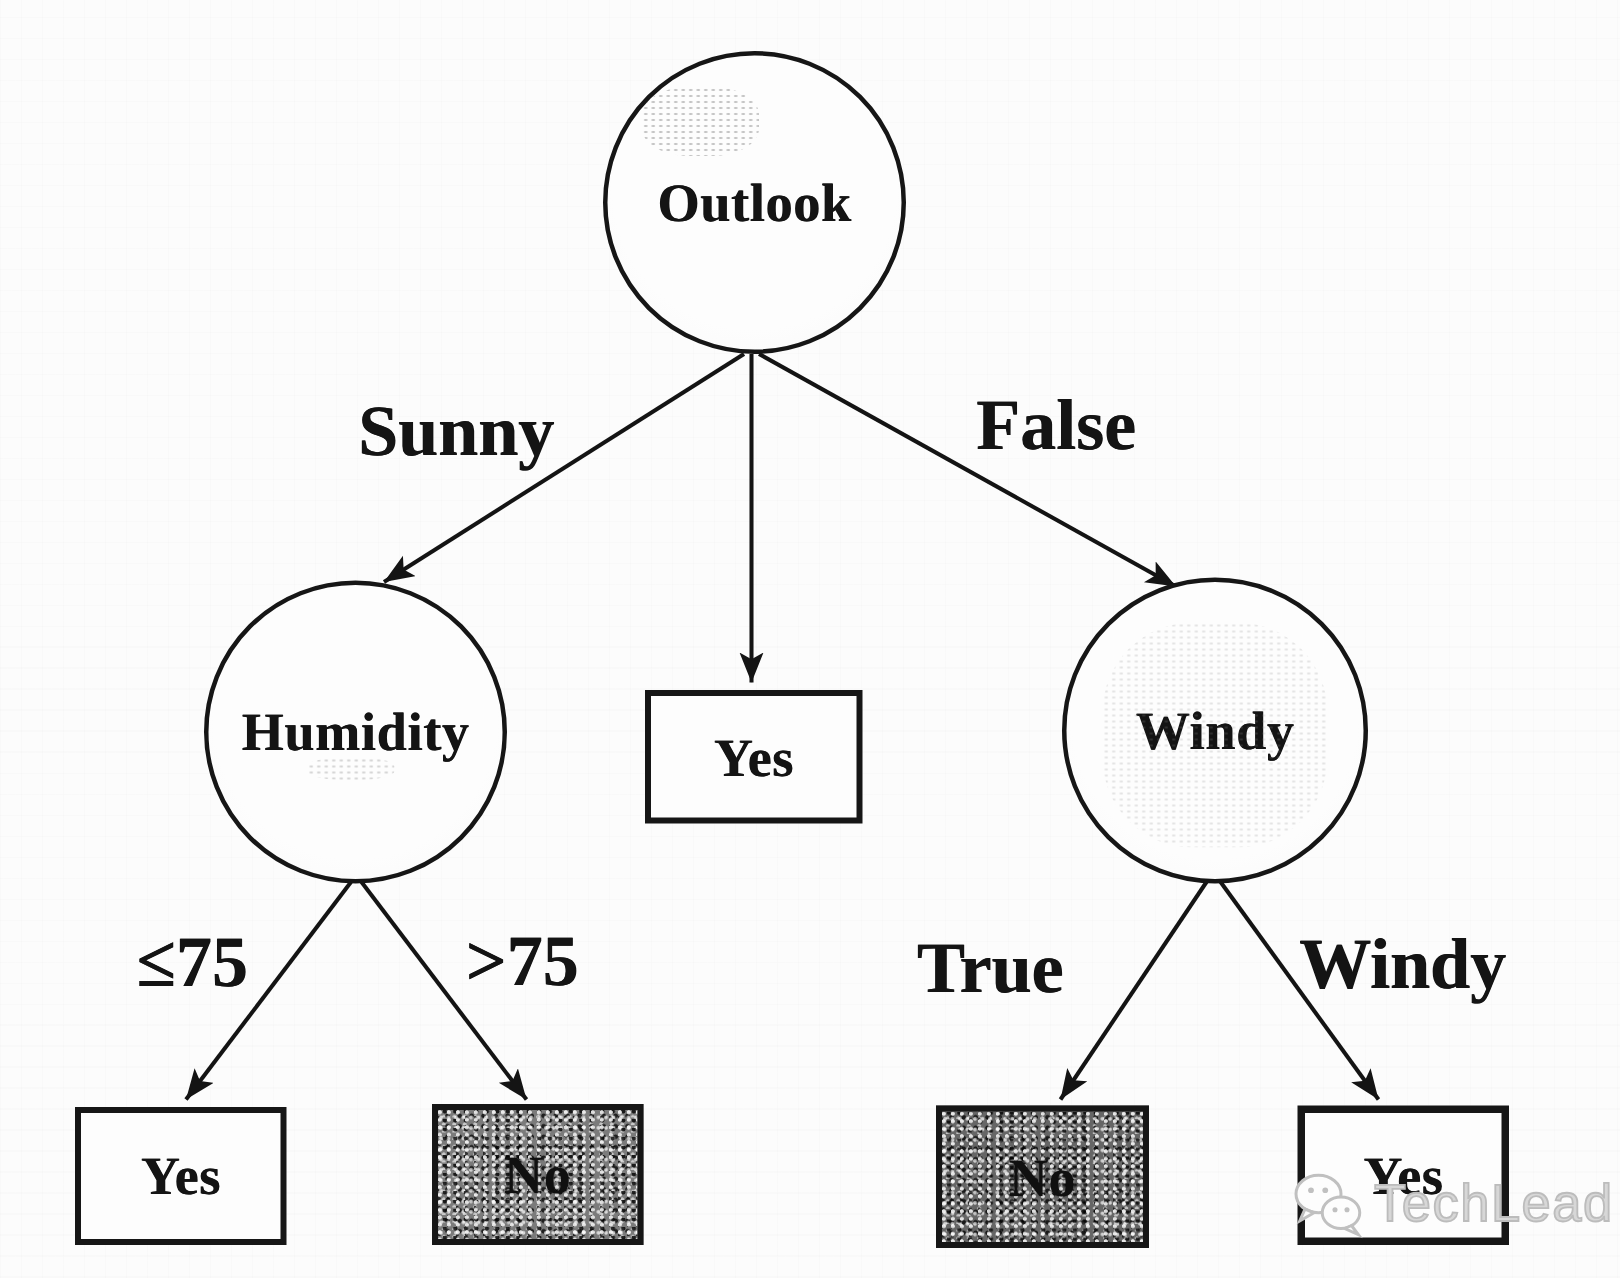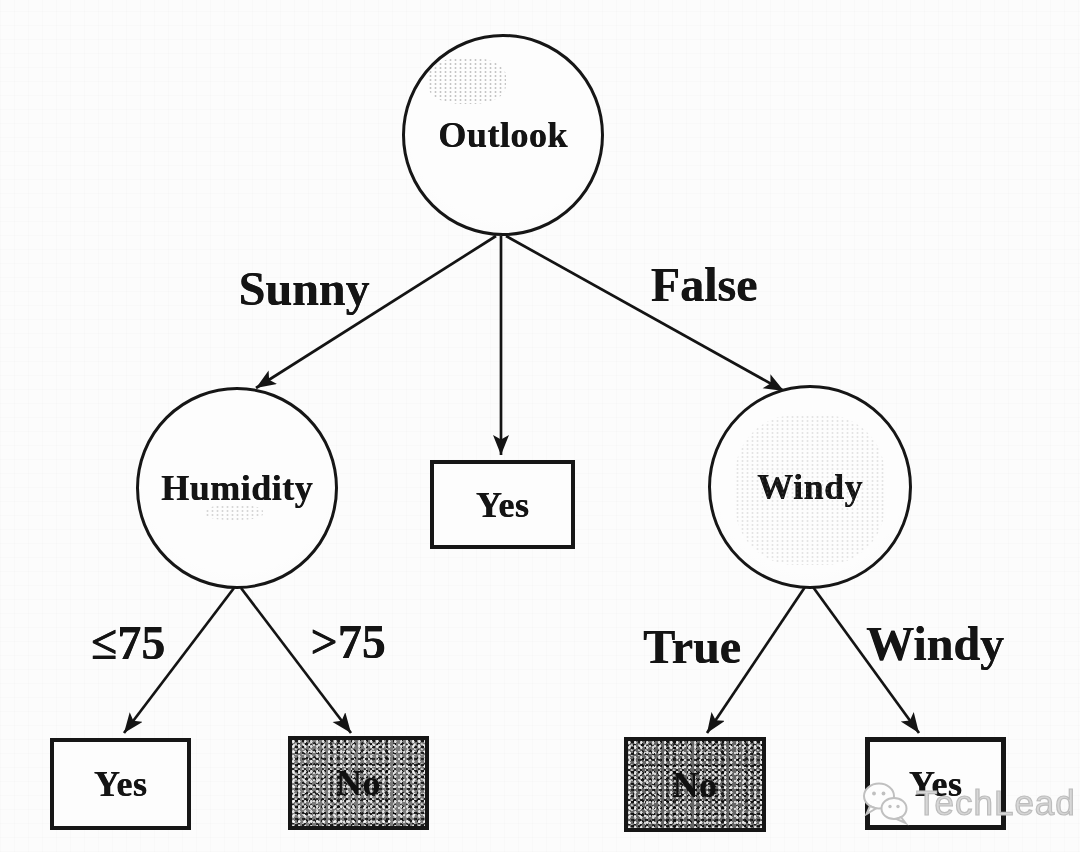--- a/index.html
+++ b/index.html
@@ -111,21 +111,21 @@
   </div>
 
   <div class="node box thick" style="left:865px;top:737px;width:141px;height:93px;">
     <span class="node-label">Yes</span>
   </div>
 
   <div class="edge-label" style="left:304px;top:288px;">Sunny</div>
   <div class="edge-label" style="left:704px;top:284px;">False</div>
   <div class="edge-label" style="left:128px;top:642px;">≤75</div>
   <div class="edge-label" style="left:348px;top:641px;">&gt;75</div>
-  <div class="edge-label" style="left:692px;top:646px;">True</div>
+  <div class="edge-label" style="left:660px;top:646px;">True</div>
   <div class="edge-label" style="left:935px;top:643px;">Windy</div>
 
   <div class="scan-artifact" style="left:428px;top:58px;width:78px;height:46px;opacity:.5;"></div>
   <div class="scan-artifact" style="left:735px;top:415px;width:150px;height:150px;opacity:.22;"></div>
   <div class="scan-artifact" style="left:205px;top:505px;width:58px;height:15px;opacity:.35;"></div>
 
   <div class="watermark">
     <svg width="50" height="46" viewBox="0 0 50 46">
       <g stroke="#c0c0c0" stroke-width="2" fill="#fdfdfd">
         <ellipse cx="19" cy="16" rx="15" ry="12.5"></ellipse>

